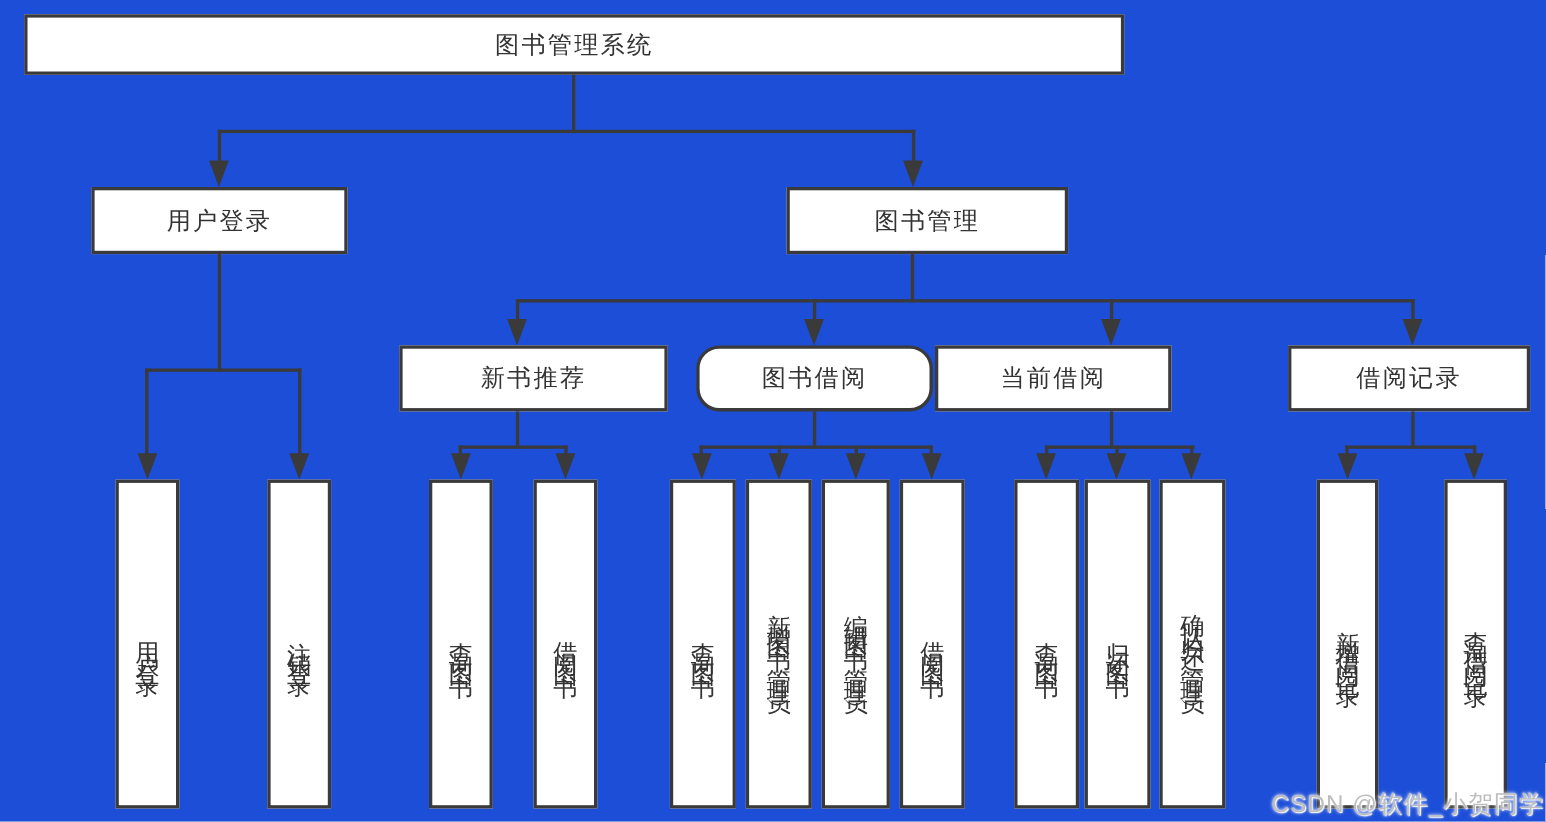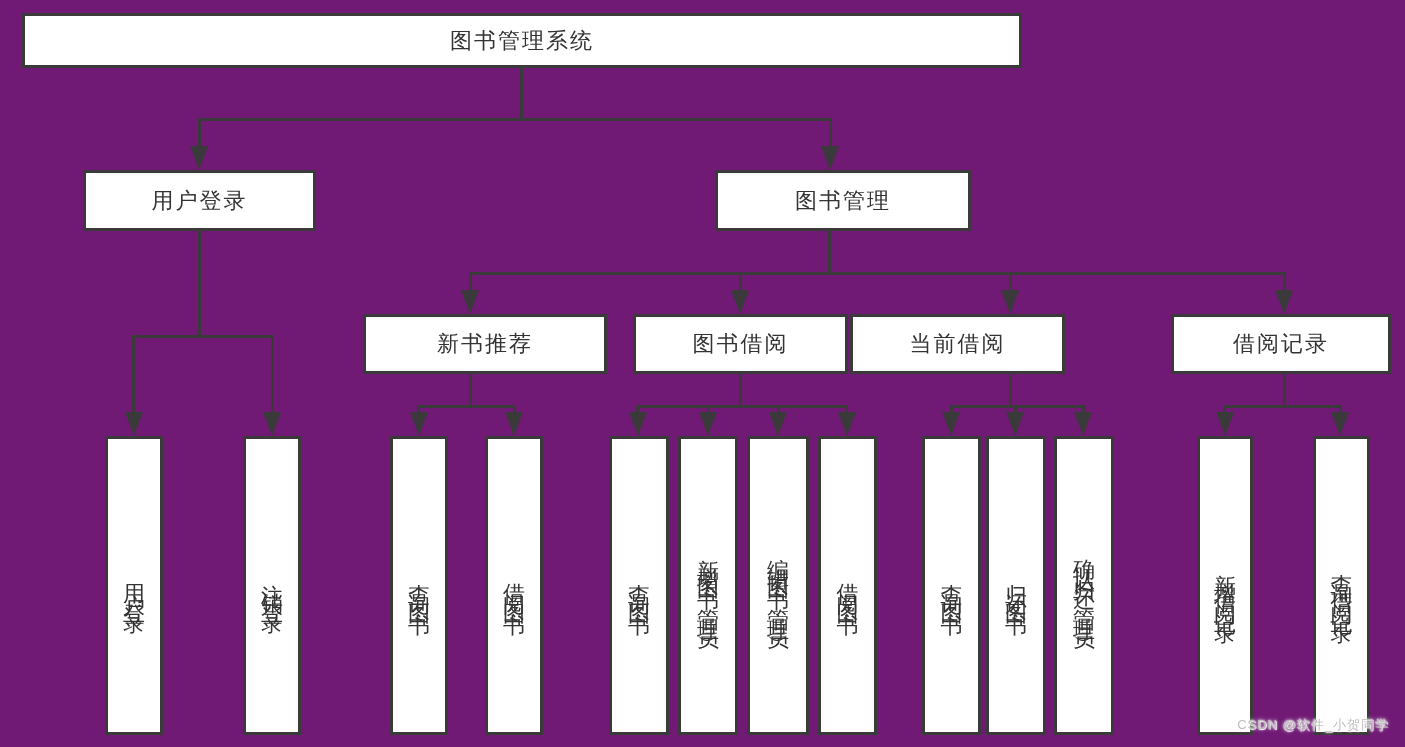--- a/index.html
+++ b/index.html
@@ -1,19 +1,19 @@
 <!DOCTYPE html>
 <html><head>
 <meta charset="utf-8">
 <style>
   html,body{margin:0;padding:0;background:#ffffff;}
   #stage{
     position:relative;
     width:1405px;height:747px;
-    background:#701a75;
+    background:#1d4ed8;
     font-family:"Liberation Sans","DejaVu Sans",sans-serif;
     overflow:hidden;
   }
   .node{
     position:absolute;
     box-sizing:border-box;
     border:3px solid #3a3a3a;
     background:#ffffff;
     display:flex;
     align-items:center;
@@ -36,22 +36,22 @@
   .hline{position:absolute;height:3px;background:#3a3a3a;}
   .arrowhead{
     position:absolute;
     width:0;height:0;
     border-left:9px solid transparent;
     border-right:9px solid transparent;
     border-top:24px solid #3a3a3a;
   }
   #watermark{
     position:absolute;
-    top:716px;right:16px;
-    font-size:13px;
+    top:716px;right:1px;
+    font-size:22px;
     color:#bdbdbd;
     letter-spacing:1px;
     text-shadow:0 0 2px #ffffff,0 0 4px #ffffff,1px 1px 1px #ffffff;
     z-index:5;
     white-space:nowrap;
   }
 </style>
 </head>
 <body>
 
@@ -89,21 +89,21 @@
   <div class="vline" style="left:739px;top:272px;height:22px;"></div>
   <div class="arrowhead" style="left:731px;top:290px;"></div>
   <div class="vline" style="left:1009px;top:272px;height:22px;"></div>
   <div class="arrowhead" style="left:1001px;top:290px;"></div>
   <div class="vline" style="left:1283px;top:272px;height:22px;"></div>
   <div class="arrowhead" style="left:1275px;top:290px;"></div>
 
   <div class="node" style="left:363px;top:314px;width:244px;height:60px;">
     <span class="lbl">新书推荐</span>
   </div>
-  <div class="node" style="left:633px;top:314px;width:215px;height:60px;">
+  <div class="node" style="left:633px;top:314px;width:215px;height:60px;border-radius:21px;">
     <span class="lbl">图书借阅</span>
   </div>
   <div class="node" style="left:850px;top:314px;width:215px;height:60px;">
     <span class="lbl">当前借阅</span>
   </div>
   <div class="node" style="left:1137px;top:314px;width:220px;height:60px;margin-left:34px;">
     <span class="lbl">借阅记录</span>
   </div>
 
   <div class="vline" style="left:469px;top:374px;height:34px;"></div>

